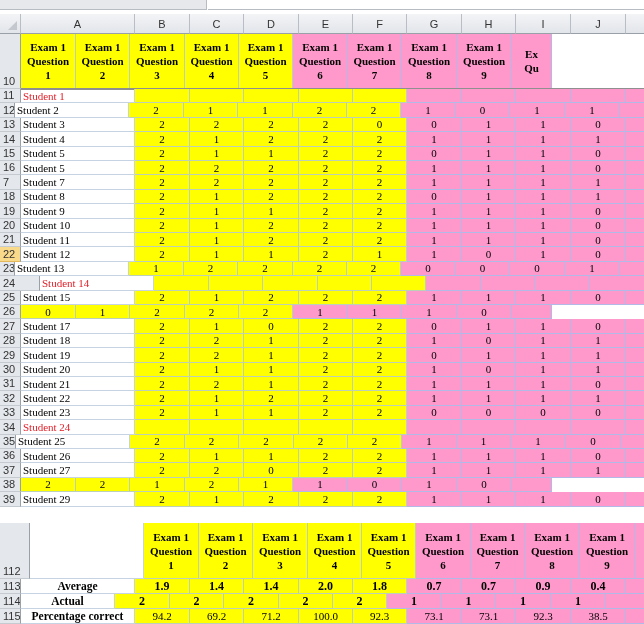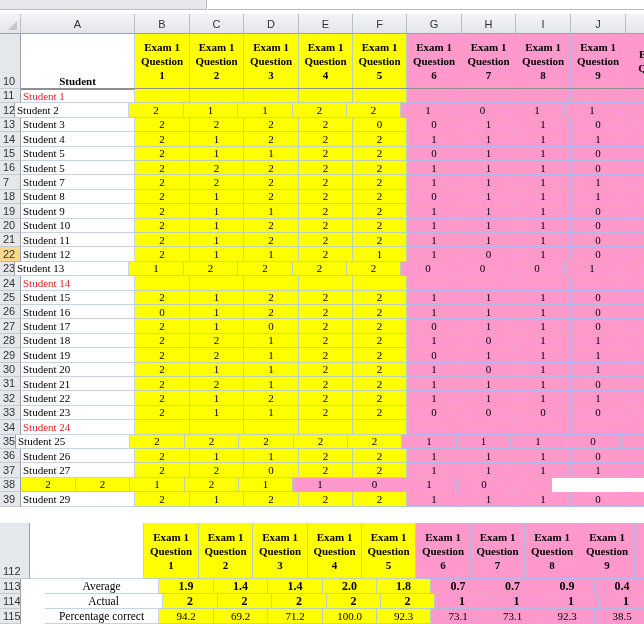--- a/index.html
+++ b/index.html
@@ -22,21 +22,21 @@
   .rh.sel { background: #f9d98a; border-bottom-color: #e2b85a; }
 
   .yellow { background: #ffff00; border-right-color: #bcd0b8; border-bottom-color: #bcd0b8; }
   .pink { background: #ff99cc; border-right-color: #b3b9e6; border-bottom-color: #b3b9e6; }
 
   .name { justify-content: flex-start; padding-left: 2px; }
   .name.red { color: #e0202a; }
   .hdrtext { flex-direction: column; font-weight: bold; font-size: 11px; line-height: 14px; text-align: center; white-space: normal; }
   .student-hdr { align-items: flex-end; font-weight: bold; padding-bottom: 1px; }
   .bold { font-weight: bold; font-size: 12px; }
-  .sum-label { font-weight: normal; font-size: 11.5px; margin-left: 24px; }
+  .sum-label { font-weight: bold; font-size: 11.5px; }
 
   .freeze-line { position: absolute; left: 21px; width: 640px; height: 2px; background: #8f8f8f; }
 </style>
 </head>
 <body>
 
 <div class="topbar">
   <div class="namebox-area"></div>
   <div class="formula-area"></div>
 </div>
@@ -51,21 +51,20 @@
       <div class="cell" style="width:54px">E</div>
       <div class="cell" style="width:54px">F</div>
       <div class="cell" style="width:55px">G</div>
       <div class="cell" style="width:54px">H</div>
       <div class="cell" style="width:55px">I</div>
       <div class="cell" style="width:55px">J</div>
       <div class="cell" style="width:40px"></div>
     </div>
     <div class="row" style="top:20px;height:55px">
       <div class="cell rh" style="width:21px">10</div>
-      <div class="cell student-hdr" style="width:114px;background:#fff">Student</div>
       <div class="cell yellow hdrtext" style="width:55px">
         <span>Exam 1</span>
         <span>Question</span>
         <span>1</span>
       </div>
       <div class="cell yellow hdrtext" style="width:54px">
         <span>Exam 1</span>
         <span>Question</span>
         <span>2</span>
       </div>
@@ -287,21 +286,21 @@
       <div class="cell yellow" style="width:55px">2</div>
       <div class="cell yellow" style="width:54px">2</div>
       <div class="cell yellow" style="width:54px">2</div>
       <div class="cell pink" style="width:55px">0</div>
       <div class="cell pink" style="width:54px">0</div>
       <div class="cell pink" style="width:55px">0</div>
       <div class="cell pink" style="width:55px">1</div>
       <div class="cell pink" style="width:40px"></div>
     </div>
     <div class="row" style="top:262.20000000000005px;height:14.4px">
-      <div class="cell rh " style="width:21px">24</div>
+      <div class="cell rh " style="width:40px">24</div>
       <div class="cell name red" style="width:114px">Student 14</div>
       <div class="cell yellow" style="width:55px"></div>
       <div class="cell yellow" style="width:54px"></div>
       <div class="cell yellow" style="width:55px"></div>
       <div class="cell yellow" style="width:54px"></div>
       <div class="cell yellow" style="width:54px"></div>
       <div class="cell pink" style="width:55px"></div>
       <div class="cell pink" style="width:54px"></div>
       <div class="cell pink" style="width:55px"></div>
       <div class="cell pink" style="width:55px"></div>
@@ -316,21 +315,20 @@
       <div class="cell yellow" style="width:54px">2</div>
       <div class="cell yellow" style="width:54px">2</div>
       <div class="cell pink" style="width:55px">1</div>
       <div class="cell pink" style="width:54px">1</div>
       <div class="cell pink" style="width:55px">1</div>
       <div class="cell pink" style="width:55px">0</div>
       <div class="cell pink" style="width:40px"></div>
     </div>
     <div class="row" style="top:291px;height:14.4px">
       <div class="cell rh " style="width:21px">26</div>
-      <div class="cell name " style="width:114px">Student 16</div>
       <div class="cell yellow" style="width:55px">0</div>
       <div class="cell yellow" style="width:54px">1</div>
       <div class="cell yellow" style="width:55px">2</div>
       <div class="cell yellow" style="width:54px">2</div>
       <div class="cell yellow" style="width:54px">2</div>
       <div class="cell pink" style="width:55px">1</div>
       <div class="cell pink" style="width:54px">1</div>
       <div class="cell pink" style="width:55px">1</div>
       <div class="cell pink" style="width:55px">0</div>
       <div class="cell pink" style="width:40px"></div>
@@ -579,21 +577,21 @@
       <div class="cell yellow bold" style="width:54px">2.0</div>
       <div class="cell yellow bold" style="width:54px">1.8</div>
       <div class="cell pink bold" style="width:55px">0.7</div>
       <div class="cell pink bold" style="width:54px">0.7</div>
       <div class="cell pink bold" style="width:55px">0.9</div>
       <div class="cell pink bold" style="width:55px">0.4</div>
       <div class="cell pink bold" style="width:40px"></div>
     </div>
     <div class="row" style="top:580px;height:15px">
       <div class="cell rh" style="width:21px">114</div>
-      <div class="cell sum-label" style="width:118px">Actual</div>
+      <div class="cell sum-label" style="width:94px">Actual</div>
       <div class="cell yellow bold" style="width:55px">2</div>
       <div class="cell yellow bold" style="width:54px">2</div>
       <div class="cell yellow bold" style="width:55px">2</div>
       <div class="cell yellow bold" style="width:54px">2</div>
       <div class="cell yellow bold" style="width:54px">2</div>
       <div class="cell pink bold" style="width:55px">1</div>
       <div class="cell pink bold" style="width:54px">1</div>
       <div class="cell pink bold" style="width:55px">1</div>
       <div class="cell pink bold" style="width:55px">1</div>
       <div class="cell pink bold" style="width:40px"></div>

